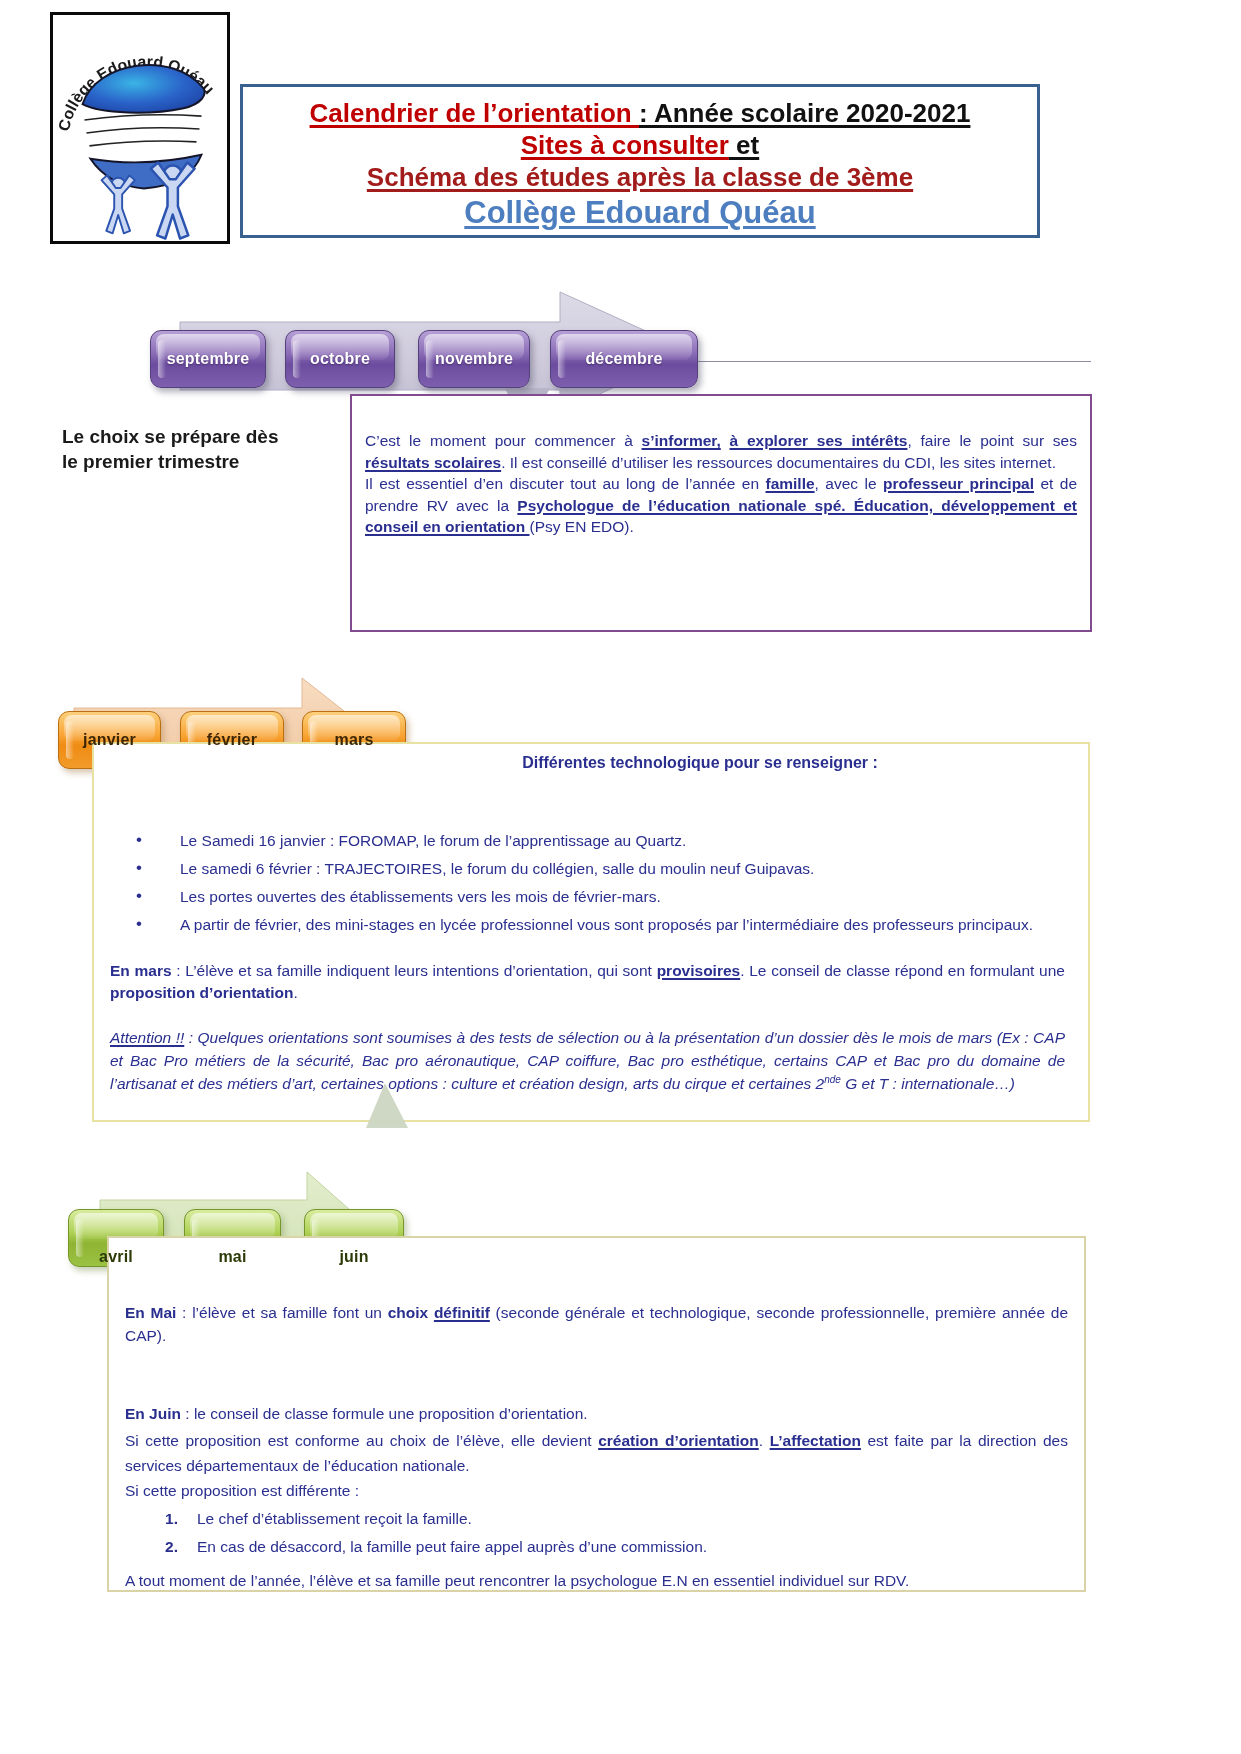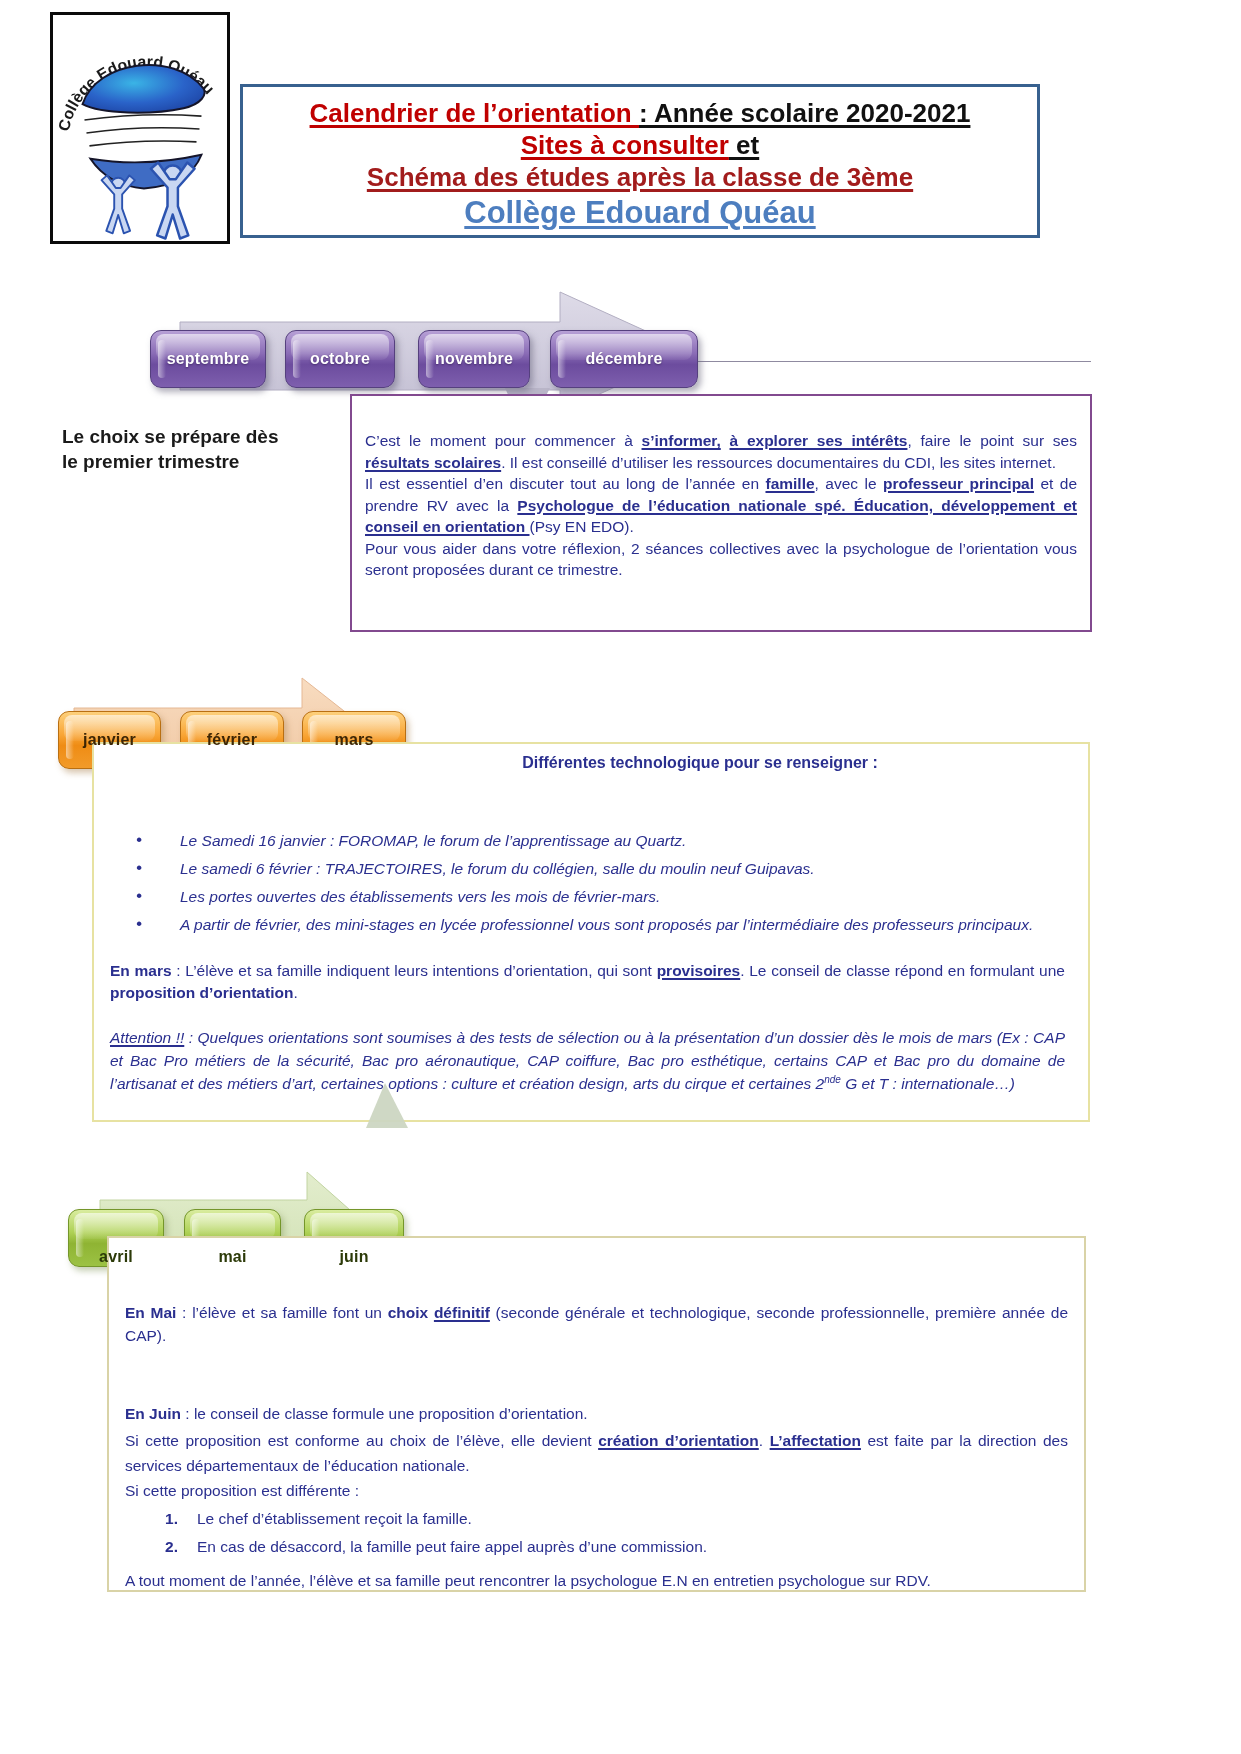--- a/index.html
+++ b/index.html
@@ -42,21 +42,21 @@
   .sidenote{position:absolute;left:62px;top:424px;width:260px;font-size:19px;font-weight:bold;color:var(--ink);line-height:25px;}
 
   
   .cbox{position:absolute;background:#fff;color:var(--navy);font-size:15.5px;}
   .box1{left:350px;top:394px;width:742px;height:238px;border:2px solid var(--box1-border);padding:34px 13px 0 13px;line-height:21.5px;text-align:justify;}
   .box2{left:92px;top:742px;width:998px;height:380px;border:2px solid var(--box2-border);line-height:22px;}
   .box3{left:107px;top:1236px;width:979px;height:356px;border:2px solid var(--box3-border);padding:0 16px;line-height:22.5px;}
 
   .box2-head{margin-top:8px;padding-left:218px;text-align:center;font-weight:bold;font-size:16px;}
   .box2 ul{list-style:none;margin:56px 23px 0 0;padding-left:86px;}
-  .box2 li{position:relative;margin-bottom:6px;font-style:italic;}
+  .box2 li{position:relative;margin-bottom:6px;}
   .box2 li::before{content:"\2022";position:absolute;left:-44px;top:-1px;font-size:17px;}
   .box2 .para{margin:24px 23px 0 16px;text-align:justify;}
   .box2 .para.attn{margin-top:22px;line-height:23px;font-style:italic;}
 
   .box3 .para{text-align:justify;}
   .p-enmai{margin-top:64px;}
   .p-enjuin1{margin-top:56px;}
   .p-enjuin2{margin-top:2px;line-height:25px;}
   .p-enjuin3{margin-top:2px;}
   .box3 ol{list-style:none;counter-reset:n;margin:6px 0 0 0;padding-left:72px;}
@@ -144,21 +144,20 @@
     </div>
 
   <div class="sidenote">
     <div>Le choix se prépare dès</div>
     <div>le premier trimestre</div>
   </div>
 
   <div class="cbox box1">
     <p class="para"><span> C’est le moment pour commencer à </span><span class="rt-b rt-u">s’informer,</span><span> </span><span class="rt-b rt-u">à explorer ses intérêts</span><span>, faire le point sur ses </span><span class="rt-b rt-u">résultats scolaires</span><span>. Il est conseillé d’utiliser les ressources documentaires du CDI, les sites internet.</span></p>
     <p class="para"><span>Il est essentiel d’en discuter tout au long de l’année en </span><span class="rt-b rt-u">famille</span><span>, avec le </span><span class="rt-b rt-u">professeur principal</span><span> et de prendre RV avec la </span><span class="rt-b rt-u">Psychologue de l’éducation nationale spé. Éducation, développement et conseil en orientation </span><span>(Psy EN EDO).</span></p>
-    <p class="para"><span>Pour vous aider dans votre réflexion, 2 séances collectives avec la psychologue de l’orientation vous seront proposées durant ce trimestre.</span></p>
   </div>
 
   <svg class="arrow-svg" style="left:70px;top:672px;width:310px;height:122px;">
     <defs>
         <linearGradient id="g2" x1="0" y1="0" x2="0" y2="1">
       <stop offset="0%" stop-color="#f8dcc0"></stop>
           <stop offset="100%" stop-color="#efc49e"></stop>
     </linearGradient>
       </defs>
     <polygon points="4,36 232,36 232,6 302,61 232,116 232,86 4,86" fill="url(#g2)" stroke="#e5b894" stroke-width="1"></polygon>
@@ -215,16 +214,16 @@
 
   <div class="cbox box3">
     <p class="para p-enmai"><span class="rt-b">En Mai</span><span> : l’élève et sa famille font un </span><span class="rt-b">choix </span><span class="rt-b rt-u">définitif</span><span> (seconde générale et technologique, seconde professionnelle, première année de CAP).</span></p>
     <p class="para p-enjuin1"><span class="rt-b">En Juin</span><span> : le conseil de classe formule une proposition d’orientation.</span></p>
     <p class="para p-enjuin2"><span>Si cette proposition est conforme au choix de l’élève, elle devient </span><span class="rt-b rt-u">création d’orientation</span><span>. </span><span class="rt-b rt-u">L’affectation</span><span> est faite par la direction des services départementaux de l’éducation nationale.</span></p>
     <p class="para p-enjuin3">Si cette proposition est différente :</p>
     <ol>
       <li>Le chef d’établissement reçoit la famille.</li>
       <li>En cas de désaccord, la famille peut faire appel auprès d’une commission.</li>
     </ol>
-    <p class="para p-footer">A tout moment de l’année, l’élève et sa famille peut rencontrer la psychologue E.N en entretien psychologue sur RDV.</p>
+    <p class="para p-footer">A tout moment de l’année, l’élève et sa famille peut rencontrer la psychologue E.N en essentiel individuel sur RDV.</p>
   </div>
 
 </div>
 
 </body></html>

